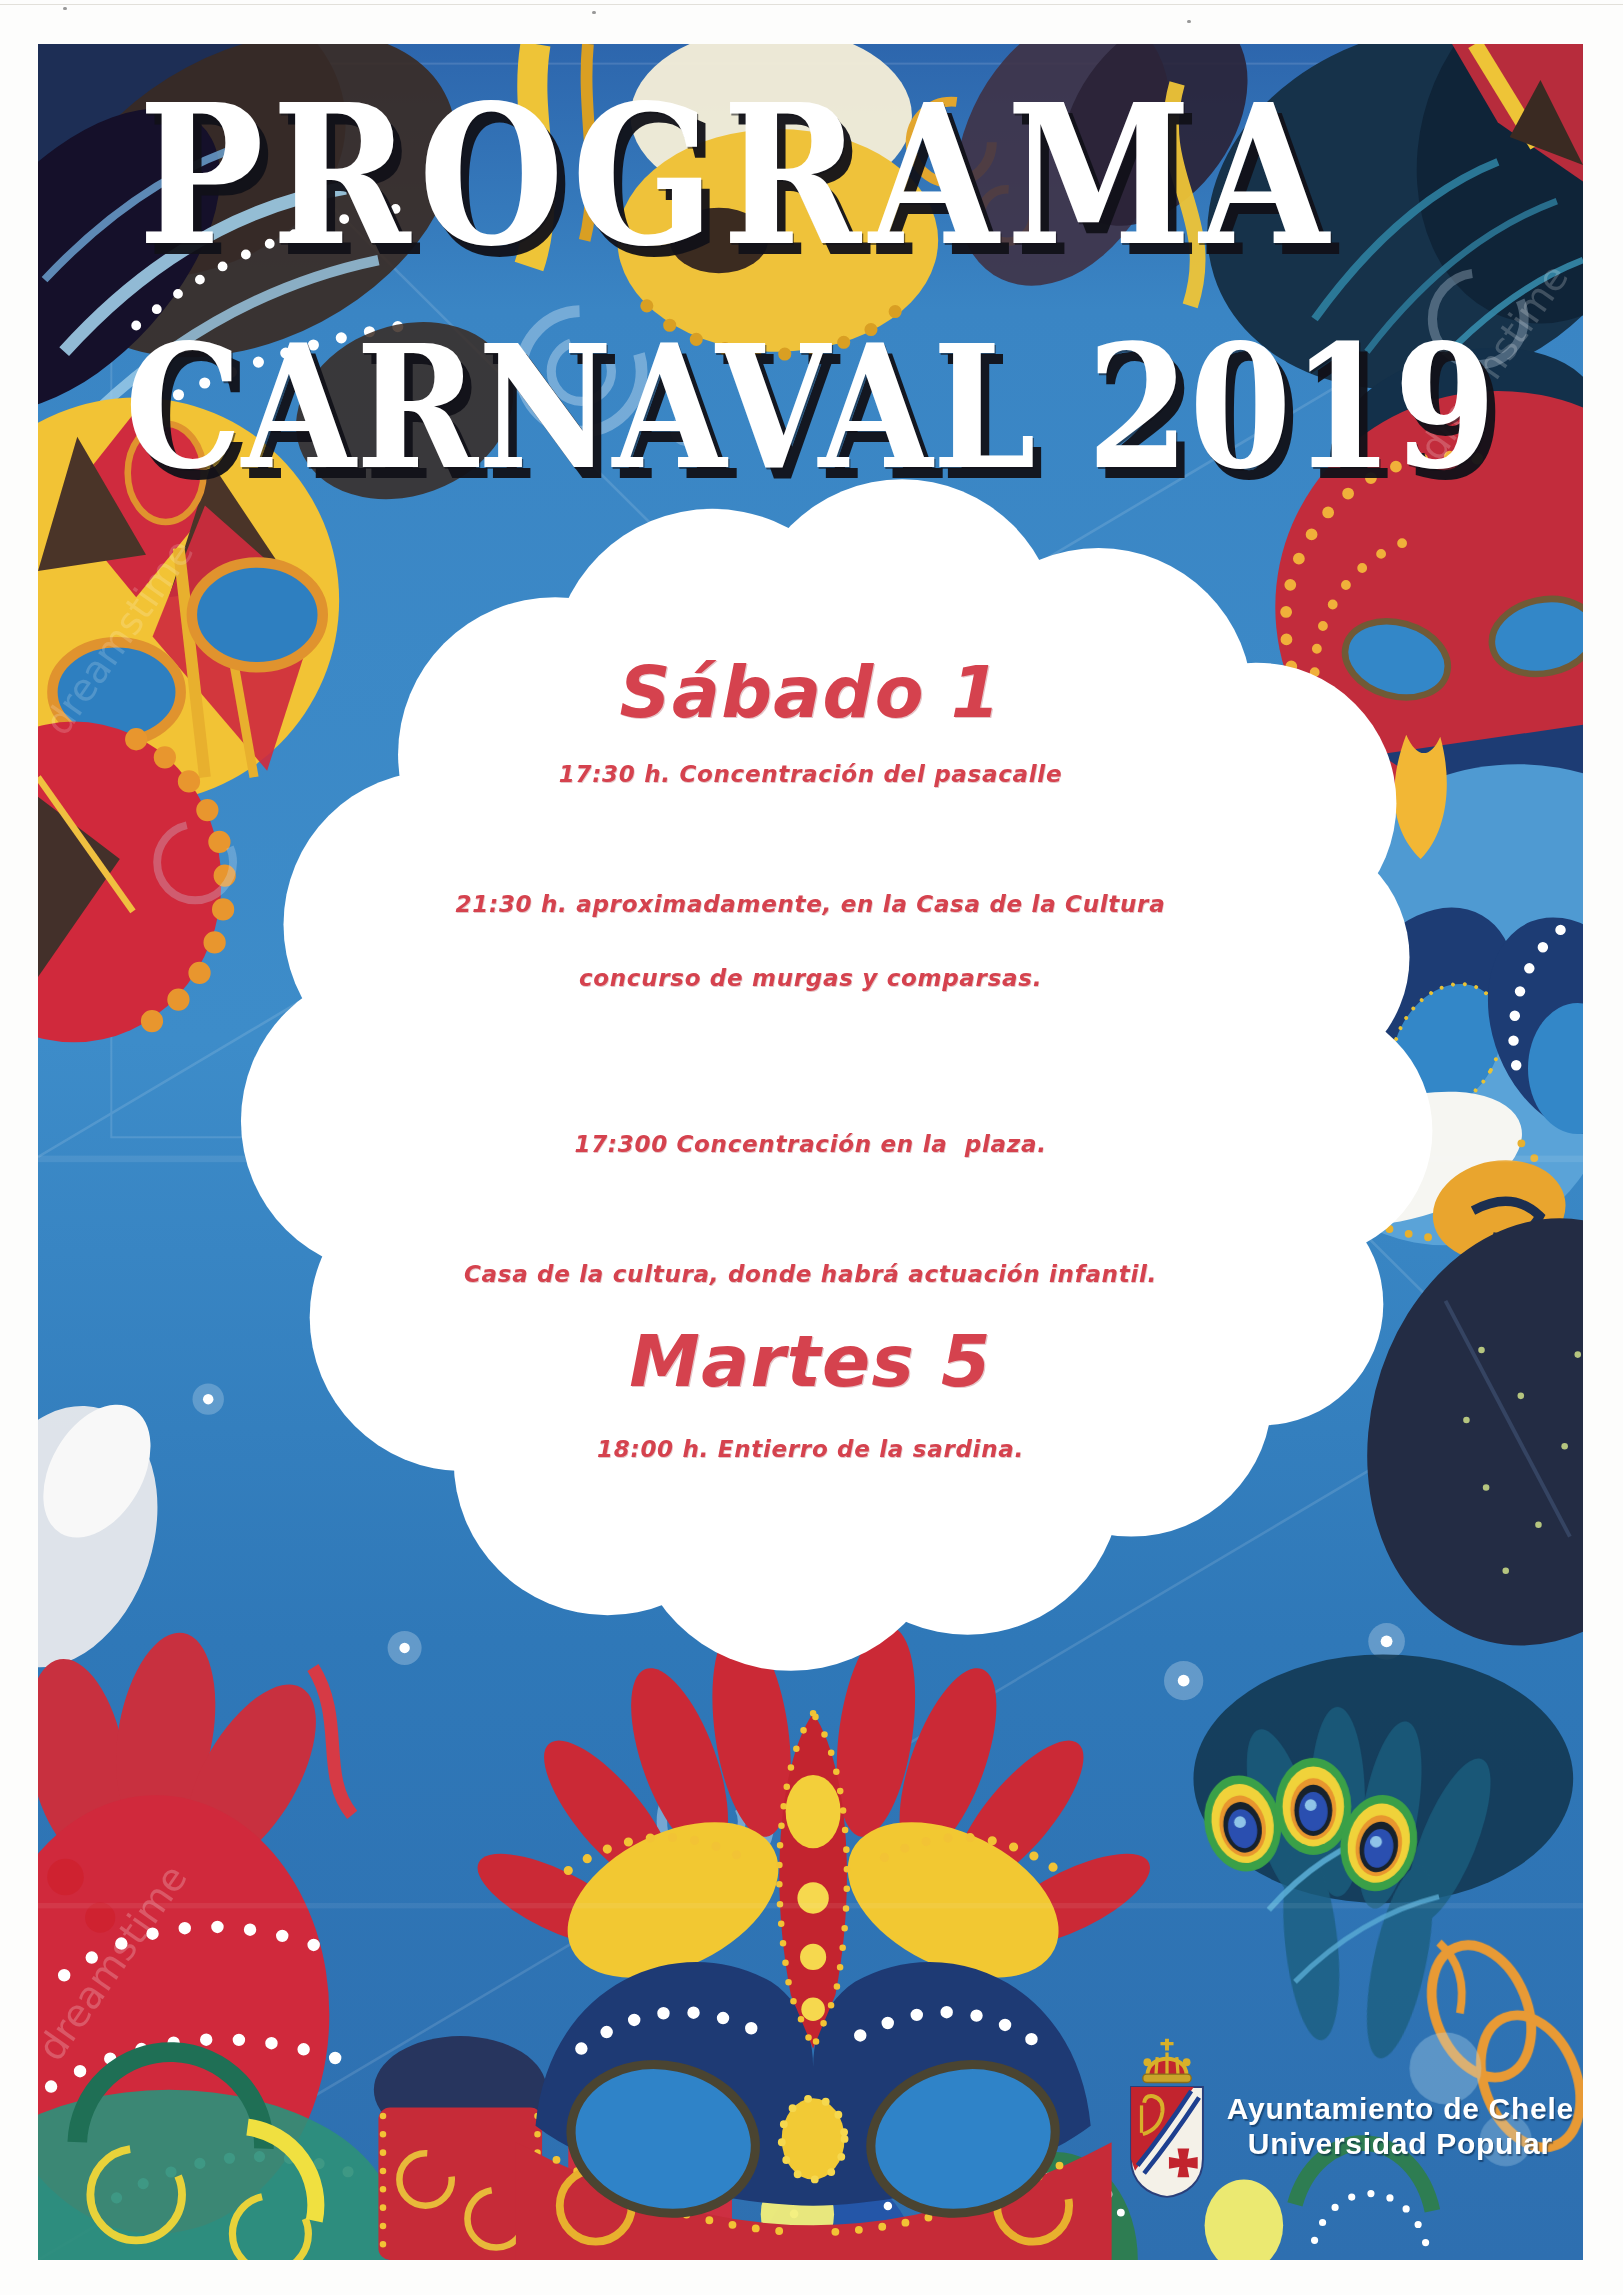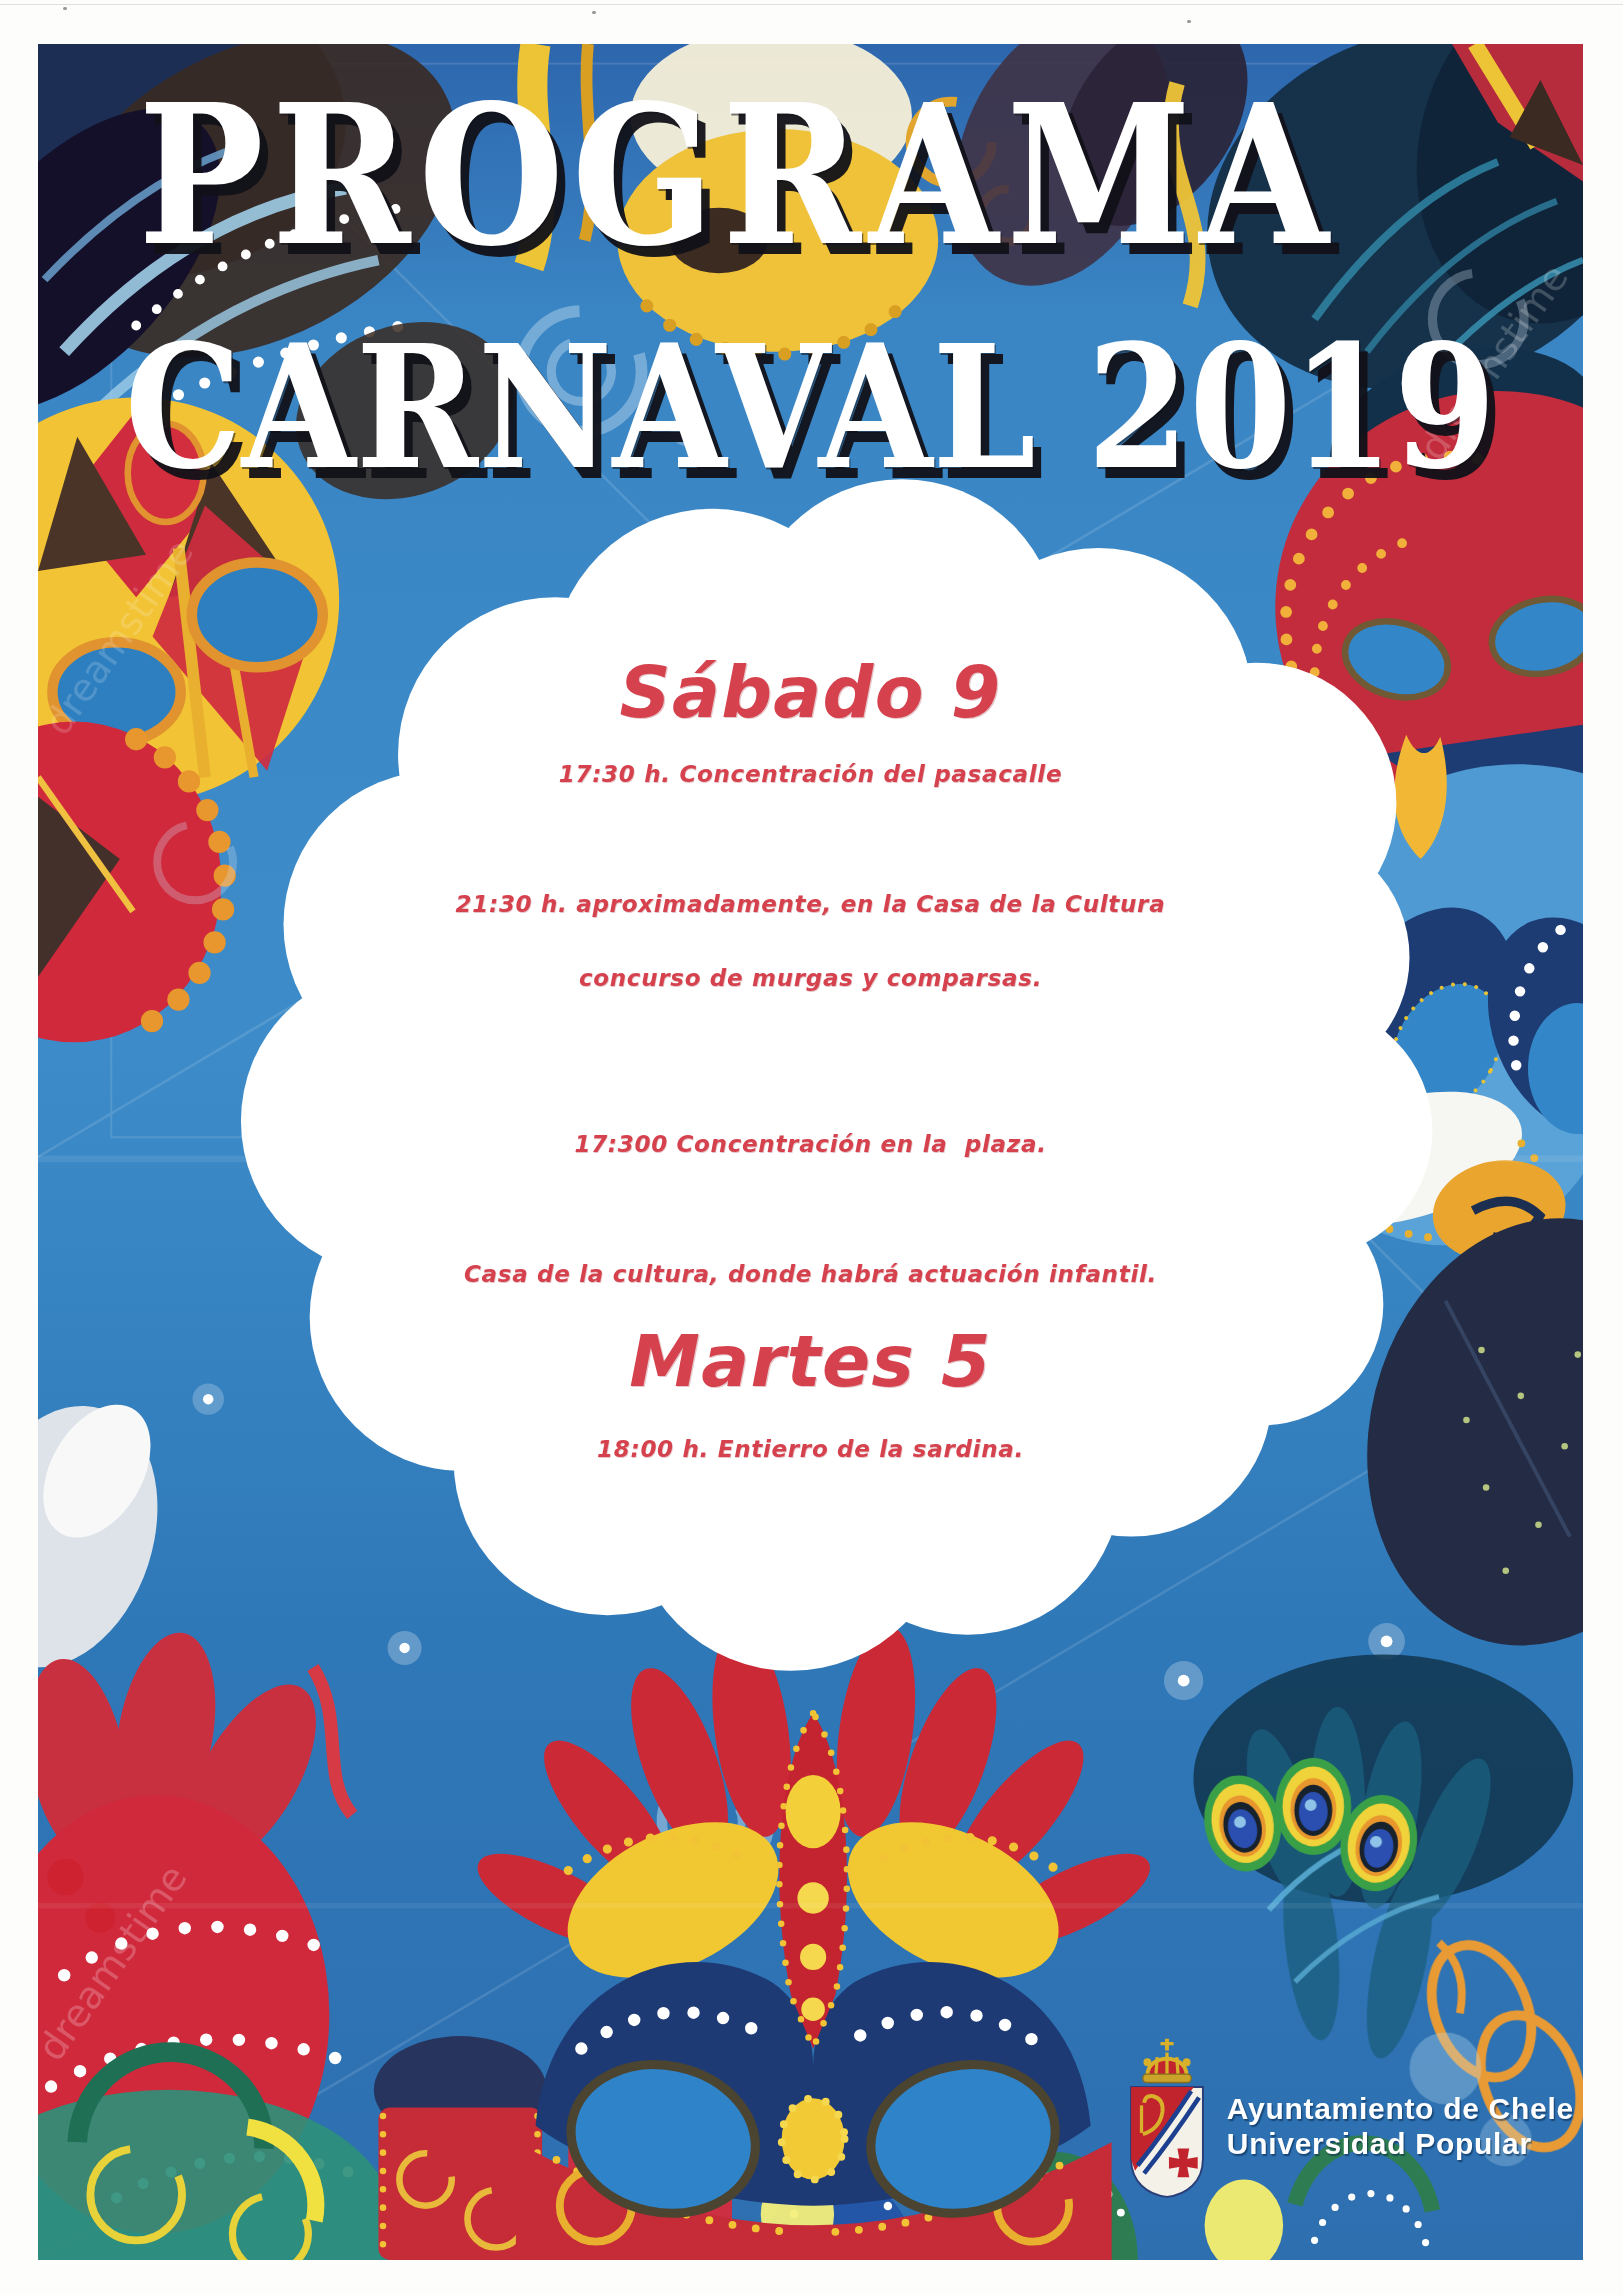--- a/index.html
+++ b/index.html
@@ -29,21 +29,21 @@
     font-family:"DejaVu Sans",sans-serif;font-style:italic;white-space:pre-wrap;}
   .sched-heading{font-size:71px;font-weight:700;letter-spacing:1.3px;
     text-shadow:1.3px 1.3px 0 rgba(150,25,35,.25);}
   .sched-line{font-size:23px;font-weight:600;letter-spacing:0.7px;
     text-shadow:0.7px 0.7px 0 rgba(150,25,35,.25);}
   .y-sab{top:607px}.y-s1{top:717px}.y-s2{top:783px}.y-s3{top:847px}.y-s4{top:921px}
   .y-dom{top:974px}.y-d1{top:1087px}.y-d2{top:1153px}.y-d3{top:1217px}
   .y-mar{top:1276px}.y-m1{top:1392px}
 
   .footer-org{
-    position:absolute;right:9.2px;top:2047px;text-align:left;color:#ffffff;
+    position:absolute;right:9.2px;top:2047px;text-align:center;color:#ffffff;
     font-family:"Liberation Sans",sans-serif;font-weight:700;font-size:30px;line-height:1.18;
     text-shadow:1.3px 2px 1.3px rgba(5,35,70,.55);letter-spacing:0.7px;
   }
   .crest{position:absolute;left:1080px;top:1989px;width:98px;height:167px;}
 </style>
 </head>
 <body>
 
 <div class="scan-edge"></div>
 <div class="speck" style="left:63px;top:6.5px"></div>
@@ -339,21 +339,21 @@
       <circle cx="870" cy="2165" r="235"></circle>
         <circle cx="1150" cy="2240" r="245"></circle>
       <circle cx="1420" cy="2195" r="235"></circle>
         <circle cx="1670" cy="2065" r="215"></circle>
     </g>
   </svg>
 
   <div class="title title1">PROGRAMA</div>
   <div class="title title2">CARNAVAL 2019</div>
 
-  <div class="sched sched-heading y-sab">Sábado 9</div>
+  <div class="sched sched-heading y-sab">Sábado 1</div>
   <div class="sched sched-line y-s1">17:30 h. Concentración del pasacalle</div>
   <div class="sched sched-line y-s3">21:30 h. aproximadamente, en la Casa de la Cultura</div>
   <div class="sched sched-line y-s4">concurso de murgas y comparsas.</div>
 
   <div class="sched sched-line y-d1">17:300 Concentración en la  plaza.</div>
   <div class="sched sched-line y-d3">Casa de la cultura, donde habrá actuación infantil.</div>
 
   <div class="sched sched-heading y-mar">Martes 5</div>
   <div class="sched sched-line y-m1">18:00 h. Entierro de la sardina.</div>
 

